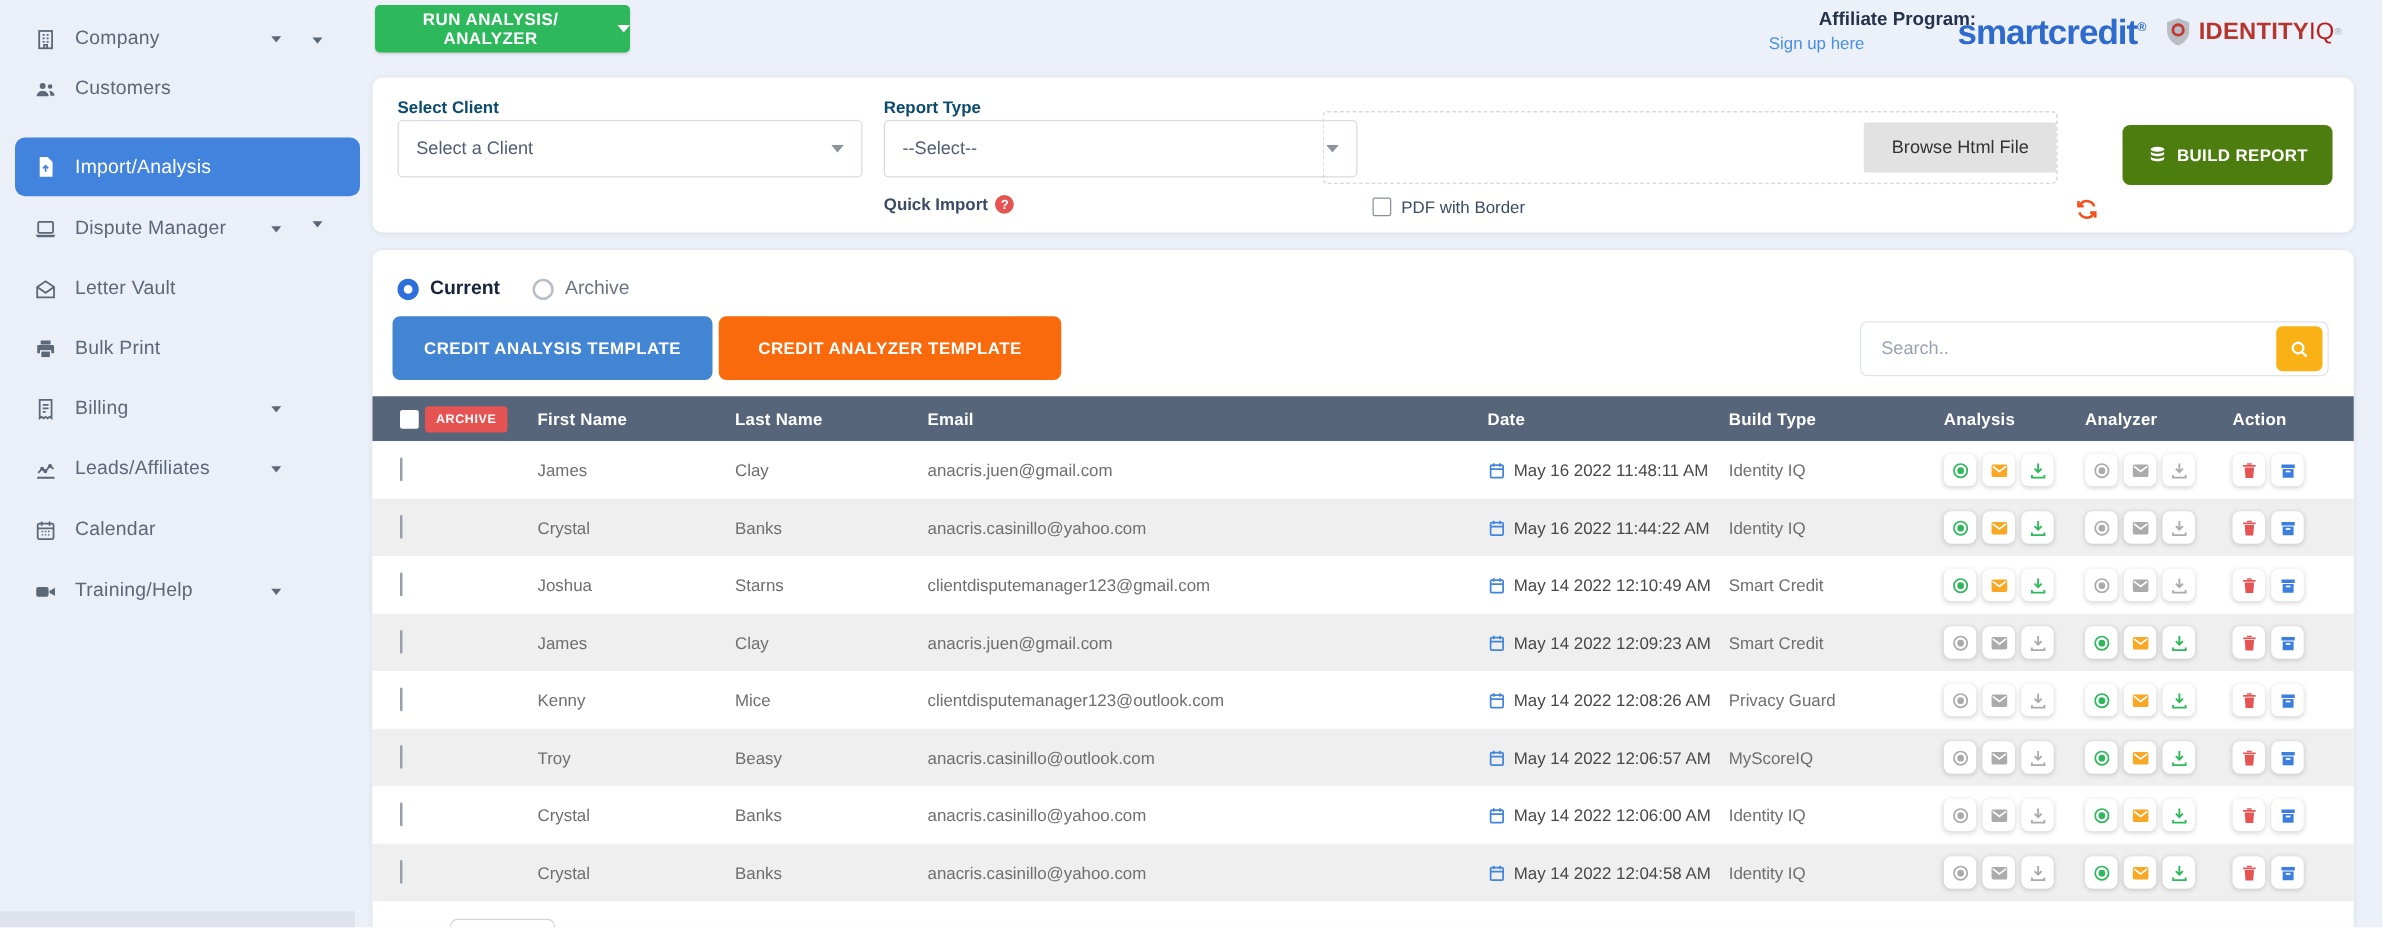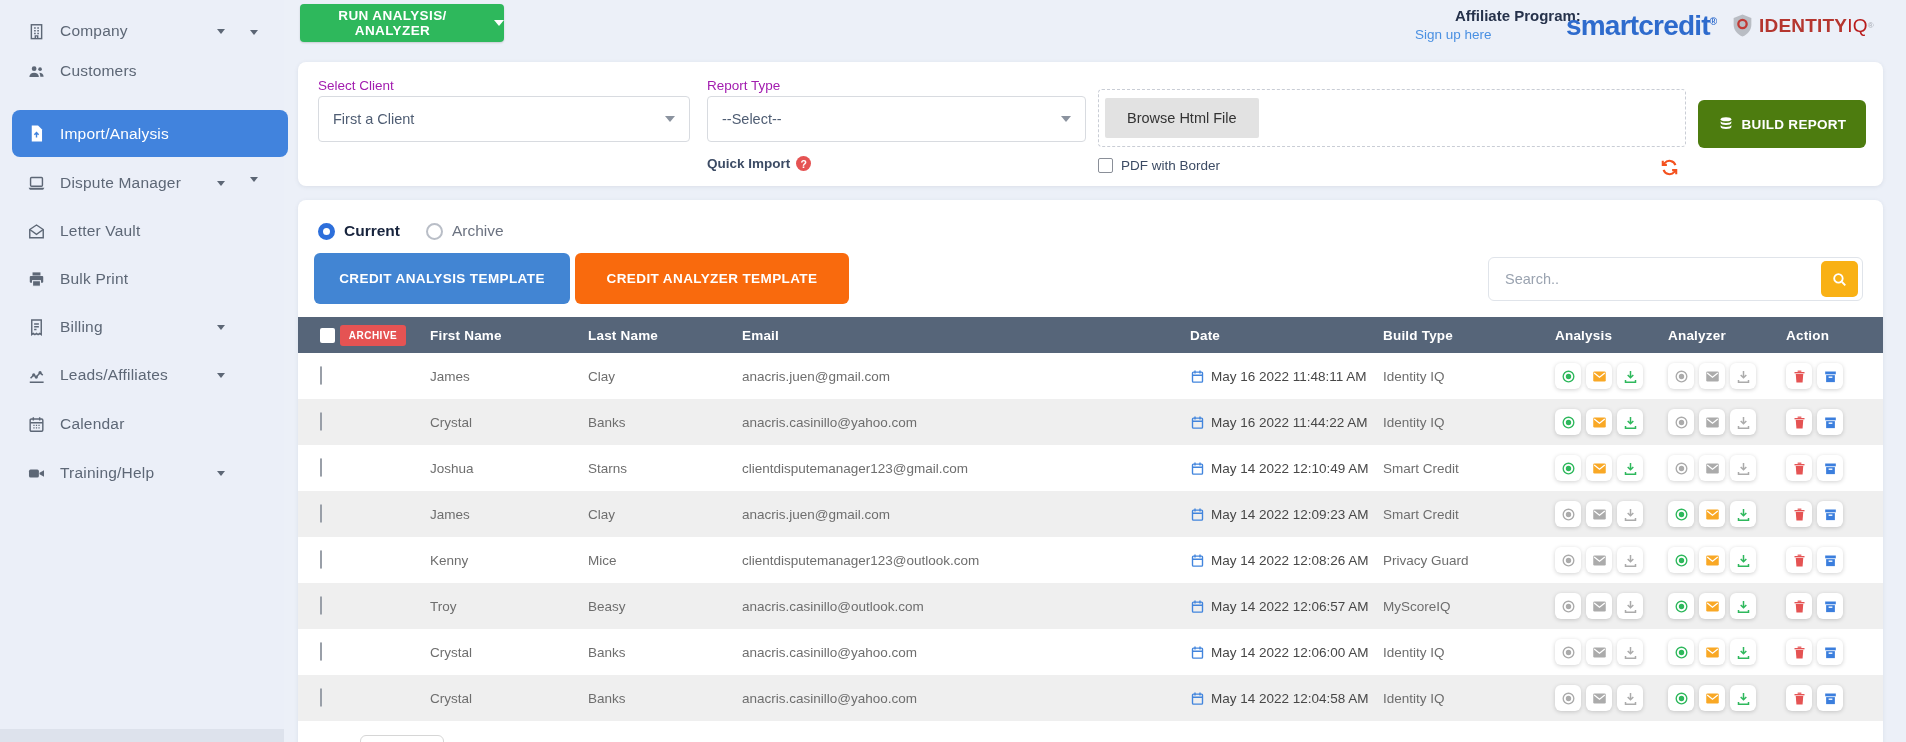--- a/index.html
+++ b/index.html
@@ -31,24 +31,24 @@
   .iiq-red { font-size:19px; font-weight:800; color:#b5362f; letter-spacing:.2px; }
   .iiq-gray { font-size:19px; font-weight:400; color:#b91c1c; letter-spacing:.2px; }
   .iiq-reg { font-size:8px; color:#a3a8b0; vertical-align:top; }
 
   
   .card { position:absolute; left:298px; width:1585px; background:#fff; border-radius:8px; box-shadow:0 1px 4px rgba(60,75,100,.10); }
   .card.form-card { top:62px; height:124px; }
   .card.table-card { top:200px; height:560px; }
 
   
-  .flabel { position:absolute; font-size:13.5px; font-weight:normal; color:#a21caf; }
+  .flabel { position:absolute; font-size:13.5px; font-weight:bold; color:#0c4a6e; }
   .selectbox { position:absolute; height:46px; background:#fff; border:1px solid #d8dbe0; border-radius:4px; display:flex; align-items:center; padding:0 14px; font-size:14.5px; color:#4f5d73; cursor:pointer; }
   .selectbox .sel-caret { position:absolute; right:14px; width:0; height:0; border-left:5px solid transparent; border-right:5px solid transparent; border-top:6px solid #8b939f; }
-  .filebox { position:absolute; left:800px; top:27px; width:588px; height:58px; border:1px dashed #c9cdd5; border-radius:4px; display:flex; align-items:center; padding-left:6px; }
+  .filebox { position:absolute; left:760px; top:27px; width:588px; height:58px; border:1px dashed #c9cdd5; border-radius:4px; display:flex; align-items:center; padding-left:6px;justify-content:flex-end; }
   .browse-btn { height:40px; padding:0 22px; background:#e2e2e2; border:none; border-radius:2px; font-family:inherit; font-size:14.5px; color:#333; cursor:pointer; }
   .quick-import { position:absolute; left:409px; top:94px; display:flex; align-items:center; gap:6px; font-size:13.5px; font-weight:bold; color:#3c4b64; }
   .help-badge { width:15px; height:15px; border-radius:50%; background:#e55353; color:#fff; font-size:10.5px; font-weight:bold; display:flex; align-items:center; justify-content:center; cursor:pointer; }
   .pdf-check { position:absolute; left:800px; top:96px; display:flex; align-items:center; gap:8px; font-size:13.5px; color:#3c4b64; }
   .checkbox { width:15px; height:15px; border:1.5px solid #8a8f98; border-radius:2px; background:#fff; cursor:pointer; }
   .refresh-icon { position:absolute; left:1362px; top:96px; width:19px; height:19px; cursor:pointer; }
   .build-btn { position:absolute; left:1400px; top:38px; width:168px; height:48px; background:#4d7c0f; border:none; border-radius:6px; color:#fff; font-family:inherit; font-size:13.5px; font-weight:bold; letter-spacing:.3px; display:flex; align-items:center; justify-content:center; gap:8px; cursor:pointer; }
   .build-btn svg { width:16px; height:16px; }
 
   
@@ -225,21 +225,21 @@
         <circle cx="12" cy="10.5" r="4" fill="none" stroke="#c23934" stroke-width="2.2"></circle>
       </svg>
     <span class="iiq-red">IDENTITY</span>
       <span class="iiq-gray">IQ</span>
       <span class="iiq-reg">®</span>
   </div>
 
   <section class="card form-card">
     <span class="flabel" style="left:20px; top:16px;">Select Client</span>
     <div class="selectbox" style="left:20px; top:34px; width:372px;">
-      <span>First a Client</span>
+      <span>Select a Client</span>
       <span class="sel-caret"></span>
     </div>
 
     <span class="flabel" style="left:409px; top:16px;">Report Type</span>
     <div class="selectbox" style="left:409px; top:34px; width:379px;">
       <span>--Select--</span>
       <span class="sel-caret"></span>
     </div>
 
     <div class="quick-import">

